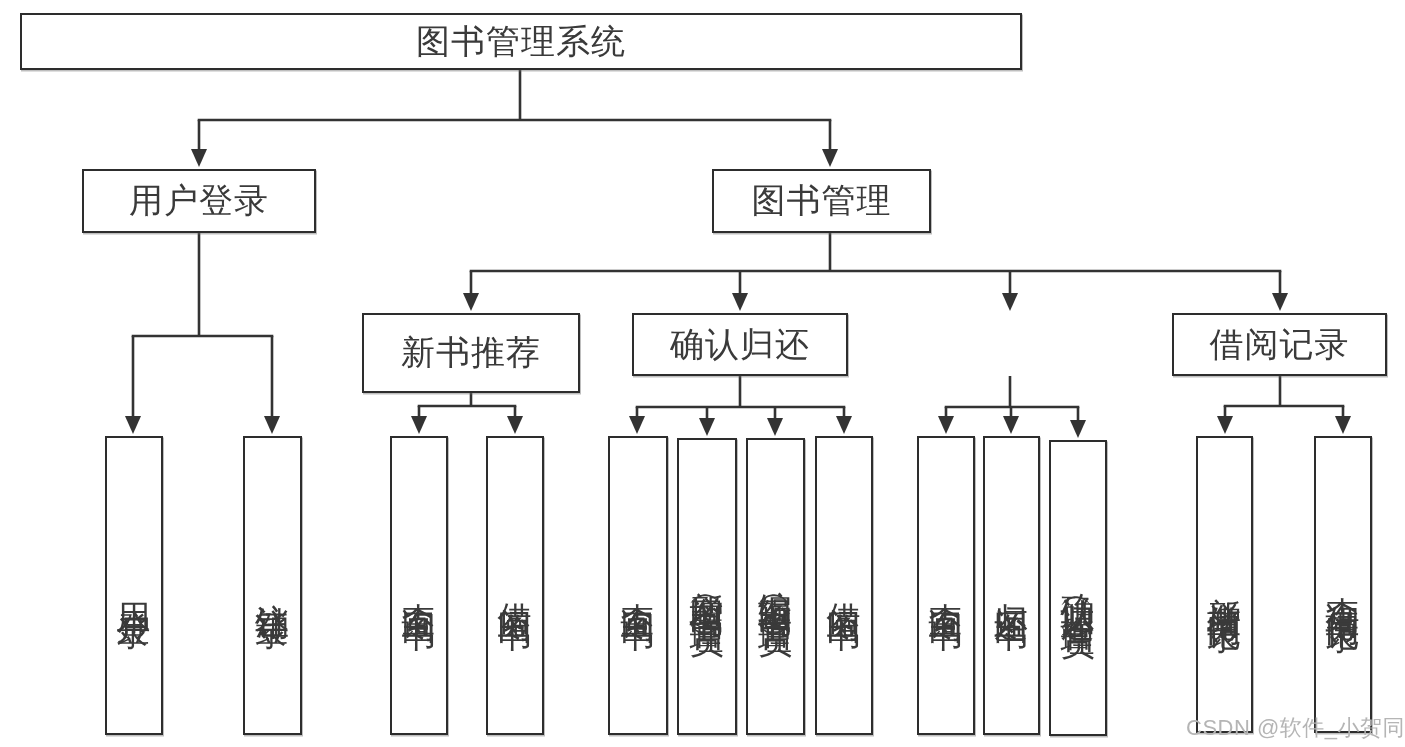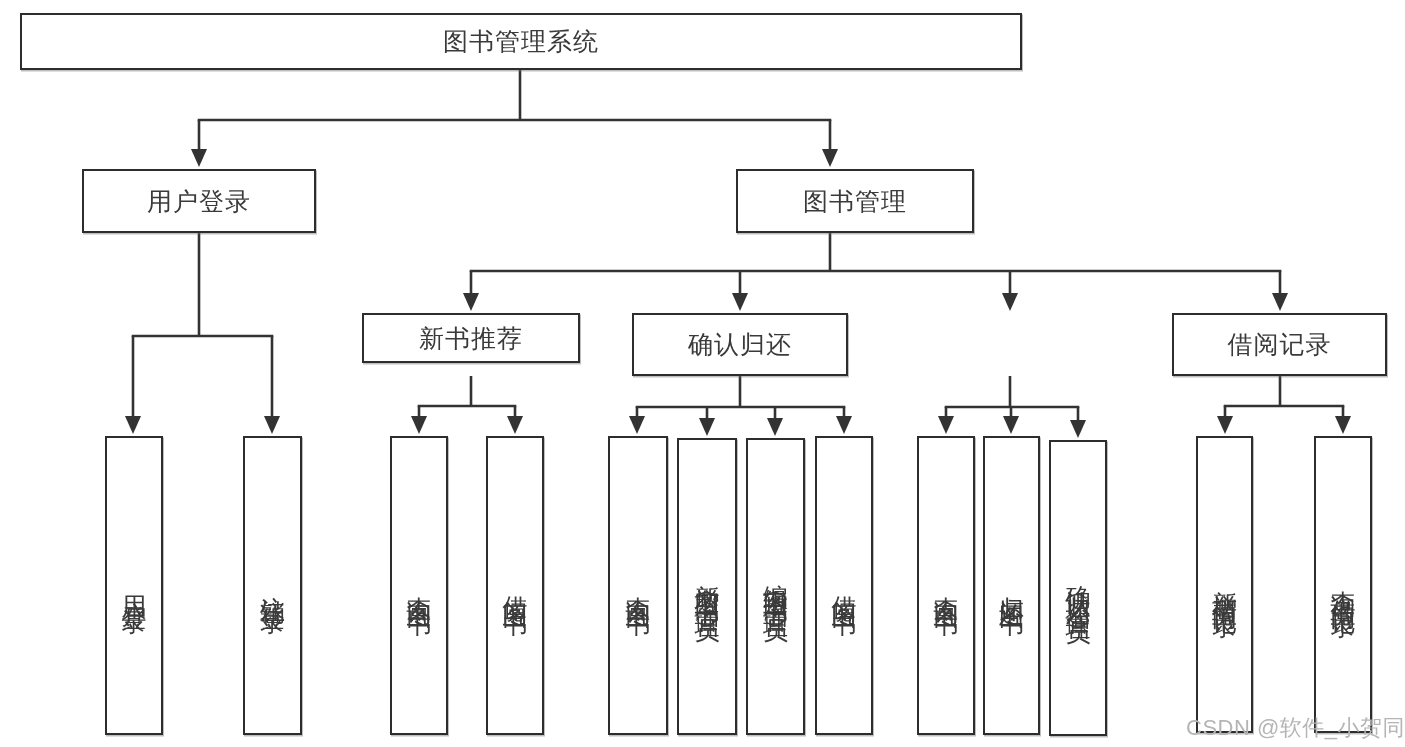--- a/index.html
+++ b/index.html
@@ -22,21 +22,21 @@
     pointer-events:none;
   }
   .node{
     position:absolute;
     box-sizing:border-box;
     background:var(--bg);
     border:2.5px solid var(--border);
     box-shadow:1px 1.5px 0 rgba(110,110,110,0.45);
     display:flex;align-items:center;justify-content:center;
     color:var(--text);
-    font-size:25px;
+    font-size:34px;
     letter-spacing:1px;
     text-align:center;
     white-space:nowrap;
   }
   .node.v{
     writing-mode:vertical-rl;
     letter-spacing:5px;
     white-space:normal;
     line-height:1;
   }
@@ -106,23 +106,23 @@
       <polygon points="1070,420 1086,420 1078,438" fill="#333333"></polygon>
       <line x1="1225" y1="406" x2="1225" y2="418" stroke="#333333" stroke-width="2.6"></line>
       <polygon points="1217,416 1233,416 1225,434" fill="#333333"></polygon>
       <line x1="1343" y1="406" x2="1343" y2="418" stroke="#333333" stroke-width="2.6"></line>
       <polygon points="1335,416 1351,416 1343,434" fill="#333333"></polygon>
     </svg>
 
   <div class="node" style="left:20px;top:13px;width:1002px;height:57px">图书管理系统</div>
 
   <div class="node" style="left:82px;top:169px;width:234px;height:64px">用户登录</div>
-  <div class="node" style="left:736px;top:169px;width:238px;height:64px">图书管理</div>
+  <div class="node" style="left:712px;top:169px;width:219px;height:64px">图书管理</div>
 
-  <div class="node" style="left:362px;top:313px;width:218px;height:50px">新书推荐</div>
+  <div class="node" style="left:362px;top:313px;width:218px;height:80px">新书推荐</div>
   <div class="node" style="left:632px;top:313px;width:216px;height:63px">确认归还</div>
   <div class="node" style="left:1172px;top:313px;width:215px;height:63px">借阅记录</div>
 
   <div class="node v" style="left:105px;top:436px;width:58px;height:299px">用户登录</div>
   <div class="node v" style="left:243px;top:436px;width:59px;height:299px">注销登录</div>
 
   <div class="node v" style="left:390px;top:436px;width:58px;height:299px">查询图书</div>
   <div class="node v" style="left:486px;top:436px;width:58px;height:299px">借阅图书</div>
 
   <div class="node v" style="left:608px;top:436px;width:60px;height:299px">查询图书</div>

